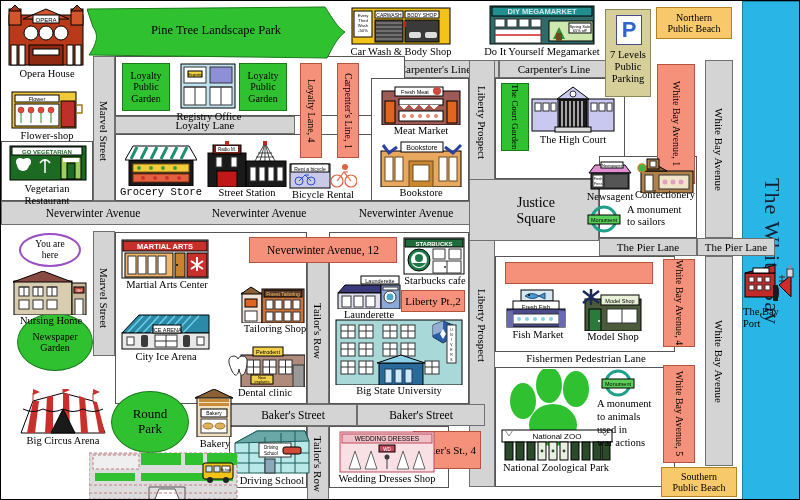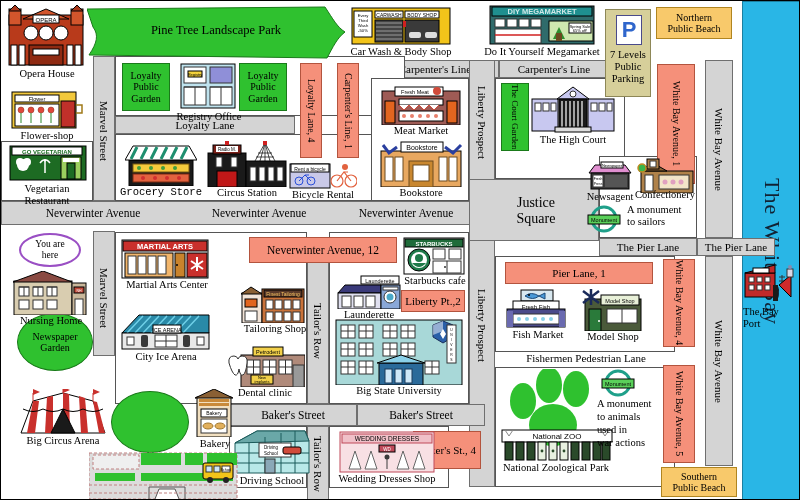--- a/index.html
+++ b/index.html
@@ -122,20 +122,22 @@
 Garden</div>
 
   <div class="abs greenrect" style="left:500px;top:82px;width:28px;height:68px;"></div>
   <div class="boxlbl vert" style="left:500px;top:82px;width:28px;height:68px;font-size:9px;color:#000;">The Court Garden</div>
 
   <div class="abs park ellipse" style="left:16px;top:312px;width:76px;height:58px;border:1px solid #1a7a1a;"></div>
   <div class="boxlbl" style="left:16px;top:312px;width:76px;height:58px;font-size:10px;white-space:pre-line;">Newspaper
 Garden</div>
 
   <div class="abs park ellipse" style="left:110px;top:390px;width:78px;height:62px;border:1px solid #1a7a1a;"></div>
+  <div class="boxlbl" style="left:110px;top:390px;width:78px;height:62px;font-size:13px;white-space:pre-line;">Round
+Park</div>
 
   <div class="abs beachbox" style="left:655px;top:6px;width:76px;height:32px;"></div>
   <div class="boxlbl" style="left:655px;top:6px;width:76px;height:32px;font-size:10px;white-space:pre-line;">Northern
 Public Beach</div>
 
   <div class="abs beachbox" style="left:660px;top:466px;width:76px;height:30px;"></div>
   <div class="boxlbl" style="left:660px;top:466px;width:76px;height:30px;font-size:10px;white-space:pre-line;">Southern
 Public Beach</div>
 
   <div class="abs tan" style="left:604px;top:8px;width:46px;height:88px;">
@@ -154,21 +156,20 @@
   <div class="abs salmon" style="left:336px;top:62px;width:22px;height:95px;"></div>
   <div class="boxlbl vert" style="left:336px;top:62px;width:22px;height:95px;font-size:10px;">Carpenter's Line, 1</div>
 
   <div class="abs salmon" style="left:248px;top:236px;width:148px;height:26px;"></div>
   <div class="boxlbl" style="left:248px;top:236px;width:148px;height:26px;font-size:11.5px;">Neverwinter Avenue, 12</div>
 
   <div class="abs salmon" style="left:400px;top:289px;width:64px;height:22px;"></div>
   <div class="boxlbl" style="left:400px;top:289px;width:64px;height:22px;font-size:11px;">Liberty Pt.,2</div>
 
   <div class="abs salmon" style="left:504px;top:261px;width:148px;height:22px;"></div>
-  <div class="boxlbl" style="left:504px;top:261px;width:148px;height:22px;font-size:11px;">Pier Lane, 1</div>
 
   <div class="abs salmon" style="left:656px;top:63px;width:38px;height:120px;"></div>
   <div class="boxlbl vert" style="left:656px;top:63px;width:38px;height:120px;font-size:10px;">White Bay Avenue, 1</div>
 
   <div class="abs salmon" style="left:662px;top:258px;width:32px;height:88px;"></div>
   <div class="boxlbl vert" style="left:662px;top:258px;width:32px;height:88px;font-size:10px;">White Bay Avenue, 4</div>
 
   <div class="abs salmon" style="left:662px;top:364px;width:32px;height:98px;"></div>
   <div class="boxlbl vert" style="left:662px;top:364px;width:32px;height:98px;font-size:10px;">White Bay Avenue, 5</div>
 
@@ -294,21 +295,21 @@
         <rect x="61" y="26" width="6" height="14"></rect>
           <rect x="70" y="26" width="6" height="14"></rect>
       </g>
       <g stroke="#000" stroke-width="0.7" fill="none">
         <path d="M58,20 L58,2 M58,2 L48,20 M58,2 L68,20 M58,2 L53,20 M58,2 L63,20"></path>
         <path d="M51,12 h14 M49,16 h18"></path>
       </g>
       <rect x="56" y="0" width="4" height="4" fill="#d02020"></rect>
     </svg>
   </div>
-  <div class="lbl" style="left:206px;top:186px;width:80px;">Circus Station</div>
+  <div class="lbl" style="left:206px;top:186px;width:80px;">Street Station</div>
 
   <div class="bld" style="left:288px;top:162px;width:68px;height:26px;">
     <svg width="68" height="26" viewBox="0 0 68 26">
       <rect x="1" y="1" width="40" height="24" fill="#c9c9e8" stroke="#000"></rect>
       <rect x="2" y="1" width="38" height="8" fill="#fff" stroke="#000"></rect>
       <text x="21" y="7.5" font-size="5" text-anchor="middle" font-family="Liberation Sans">Rent a bicycle</text>
       <g stroke="#2a4fd8" fill="none" stroke-width="1">
         <circle cx="10" cy="18" r="4"></circle>
           <circle cx="22" cy="18" r="4"></circle>
           <path d="M10,18 L16,12 L22,18 M16,12 L20,12"></path>

